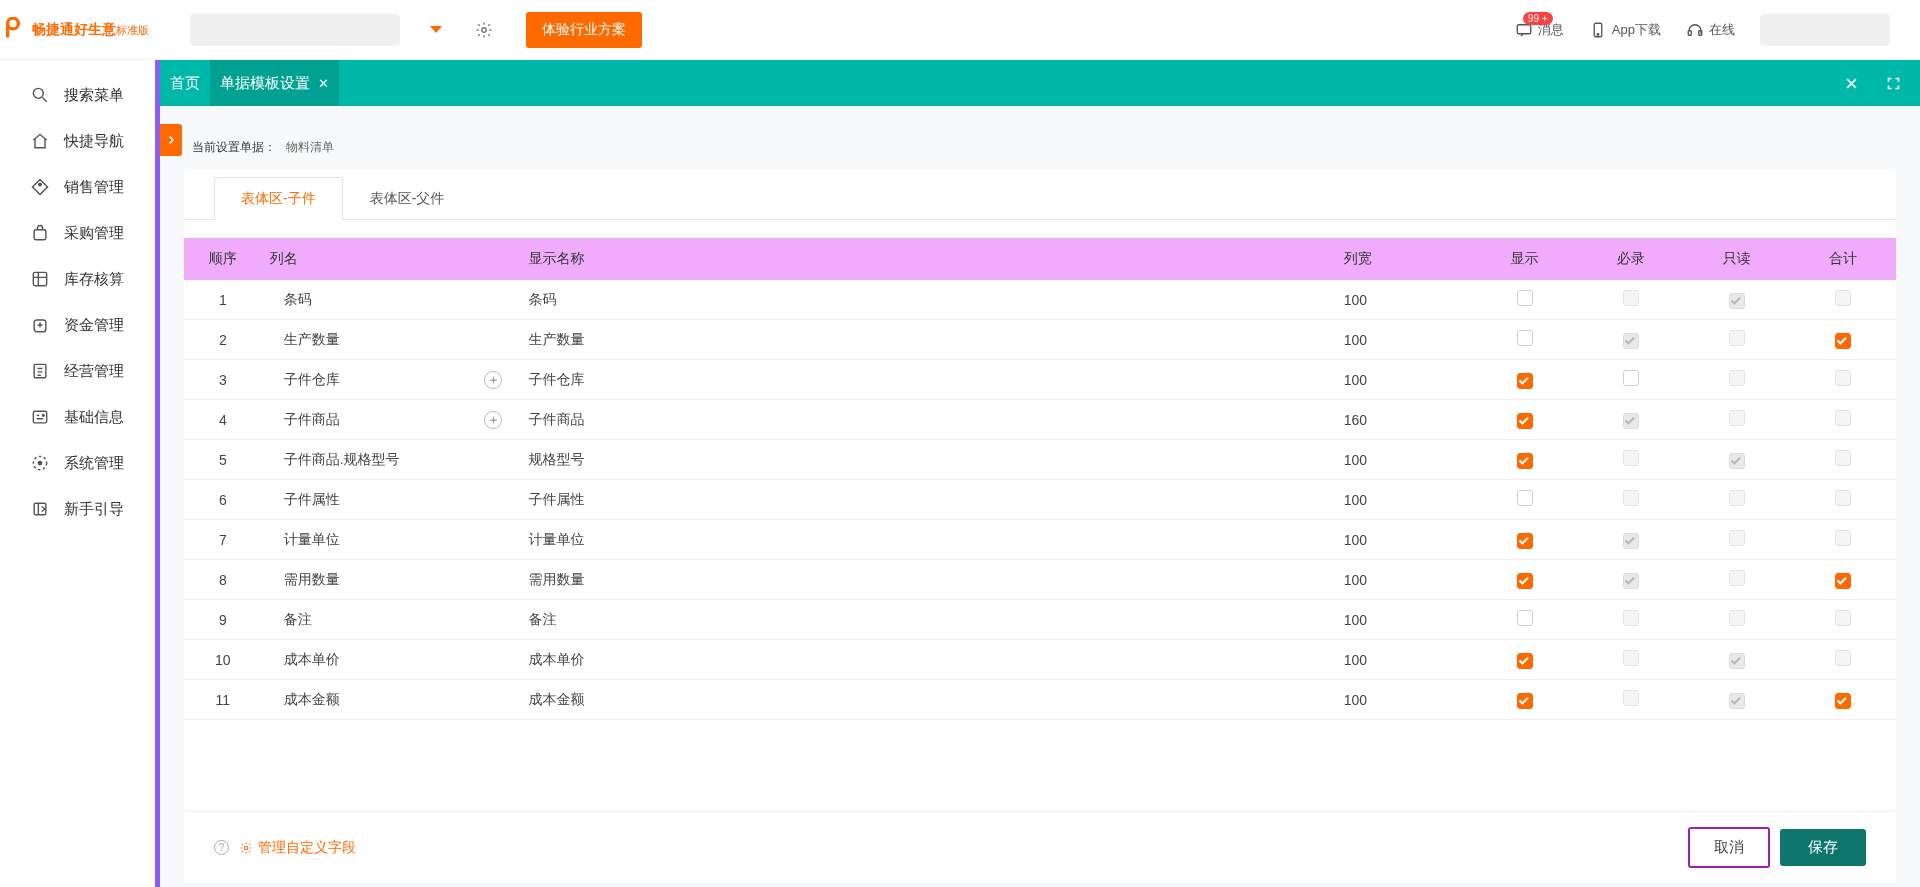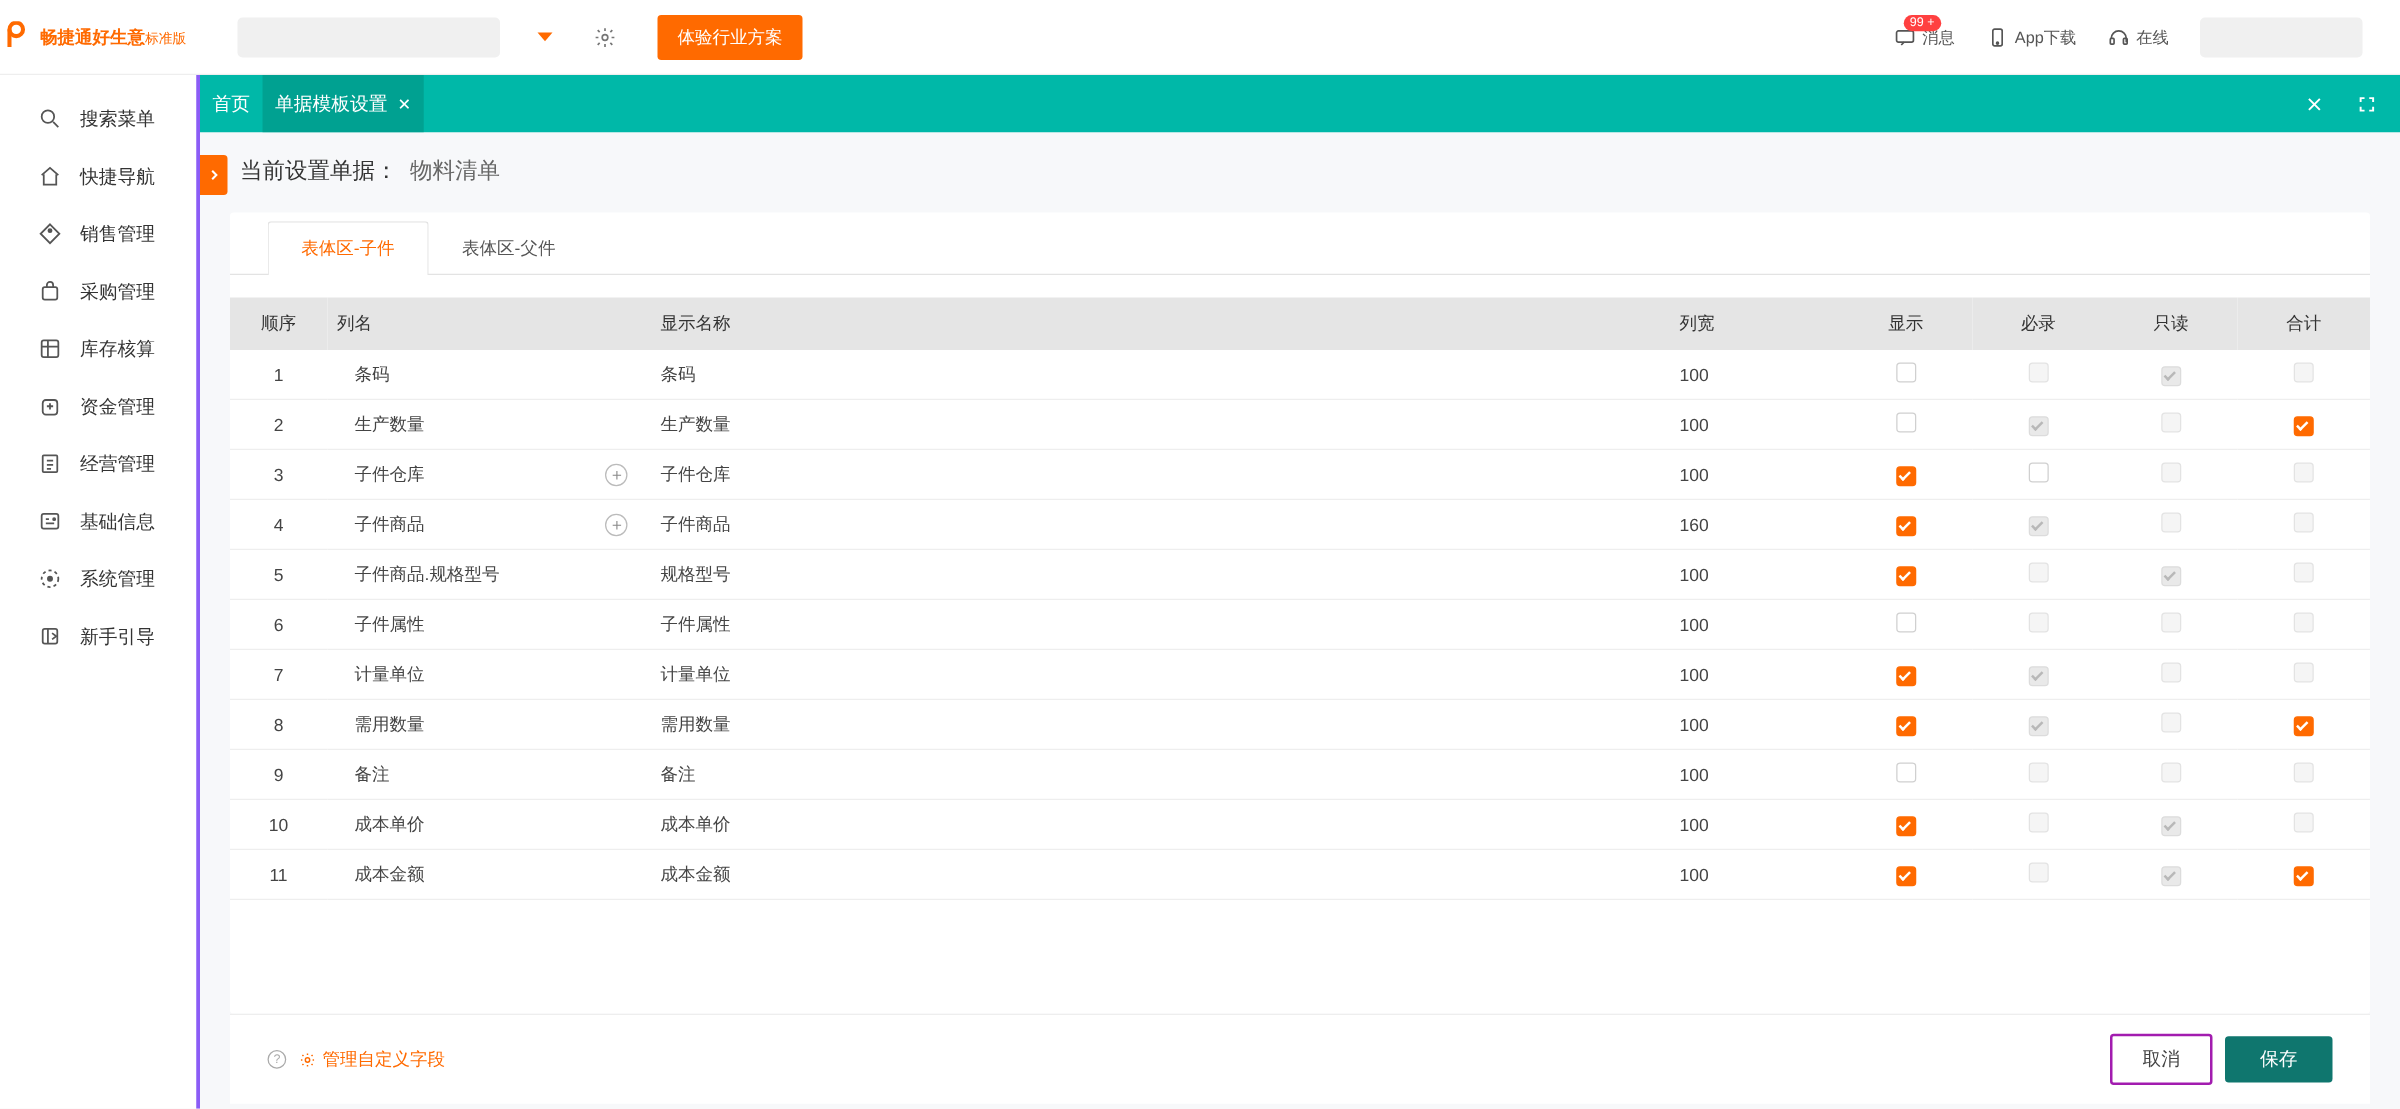--- a/index.html
+++ b/index.html
@@ -20,45 +20,45 @@
     .header-right { margin-left: auto; display: flex; align-items: center; gap: 25px; padding-right: 30px; }
     .hico { display: flex; align-items: center; gap: 5px; font-size: 13px; color: #555; cursor: pointer; position: relative; }
     .badge { position: absolute; top: -9px; left: 8px; background: #ff4040; color: #fff; font-size: 10px; border-radius: 9px; padding: 1px 5px; }
     .user-ph { width: 130px; height: 32px; background: #f0f0f0; border-radius: 4px; }
     .ic { width: 18px; height: 18px; }
 
     
     .layout { display: flex; height: calc(100% - 60px); }
 
     
-    .sidebar { width: 160px; background: #fff; border-right: 3px solid #8b5cf6; padding-top: 12px; }
+    .sidebar { width: 160px; background: #fff; border-right: 5px solid #8b5cf6; padding-top: 12px; }
     .side-item { display: flex; align-items: center; gap: 14px; padding: 13px 0 13px 30px; font-size: 15px; color: #333; cursor: pointer; }
     .side-item .sic { width: 20px; height: 20px; }
 
     
     .main { flex: 1; display: flex; flex-direction: column; background: #f7f8fa; position: relative; }
     .tabs-bar { height: 46px; background: #00b8a8; display: flex; align-items: stretch; }
     .tab { display: flex; align-items: center; padding: 0 10px; color: #fff; font-size: 15px; cursor: pointer; gap: 8px; }
     .tab.active { background: #00a191; }
     .tabs-right { margin-left: auto; display: flex; align-items: center; padding-right: 8px; gap: 4px; }
     .tab-x { width: 38px; height: 46px; display: flex; align-items: center; justify-content: center; cursor: pointer; }
 
     .content { flex: 1; padding: 0; overflow: auto; background: #f7f8fa; display: flex; flex-direction: column; }
-    .cur-bar { display: flex; align-items: flex-start; gap: 10px; margin: 18px 0 14px 0; font-size: 18px; color: #333; }
+    .cur-bar { display: flex; align-items: flex-end; gap: 10px; margin: 18px 0 14px 0; font-size: 12px; color: #333; }
     .cur-chevron { width: 22px; height: 32px; background: #ff6a00; display: flex; align-items: center; justify-content: center; border-radius: 0 3px 3px 0; }
 
     .panel { background: #fff; margin: 0 24px; border-radius: 3px; flex: 1; display: flex; flex-direction: column;}
     .inner-tabs { display: flex; border-bottom: 1px solid #e3e3e3; padding-left: 30px; padding-top:6px;}
     .itab { padding: 12px 26px 12px; font-size: 14px; color: #555; cursor: pointer; border: 1px solid transparent; border-bottom: none; position: relative; top: 1px; }
     .itab.active { color: #ff6a00; border-color: #e3e3e3; background: #fff; border-radius: 3px 3px 0 0;}
 
     
     .tbl-wrap { flex:1; padding-top: 18px; }
     table { width: 100%; border-collapse: collapse; font-size: 14px; }
-    thead th { background: #e5e5e5; color: #333; text-align: left; padding: 12px 8px; font-weight: 400; }
+    thead th { background: #f0abfc; color: #333; text-align: left; padding: 12px 8px; font-weight: 400; }
     th.cen, td.cen { text-align: center; }
     tbody tr { border-bottom: 1px solid #eee; }
     td { padding: 10px 8px; color: #444; }
     .col-seq { width: 60px; }
     .col-name { width: 200px; }
     .col-display { width: 630px; }
     .col-width { width: 105px; }
     .col-cb { width: 82px; }
 
     .indent { padding-left: 14px; }

